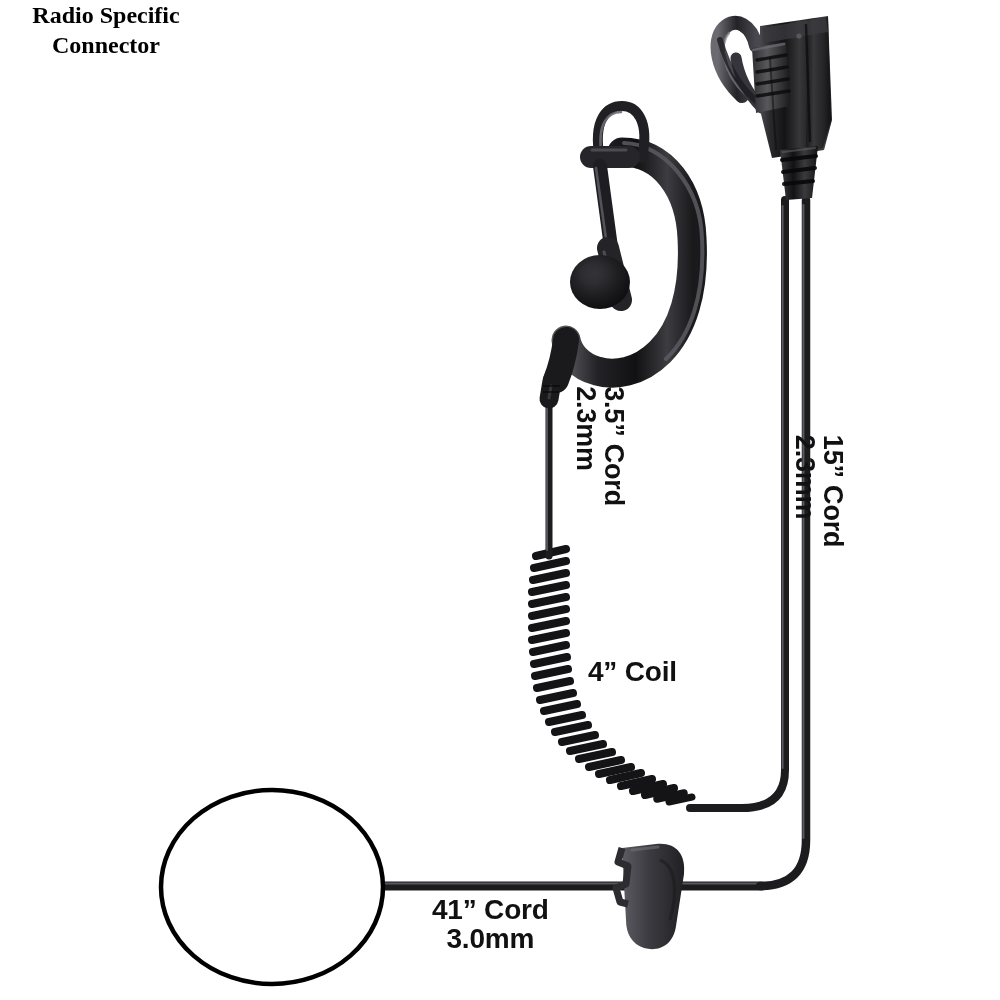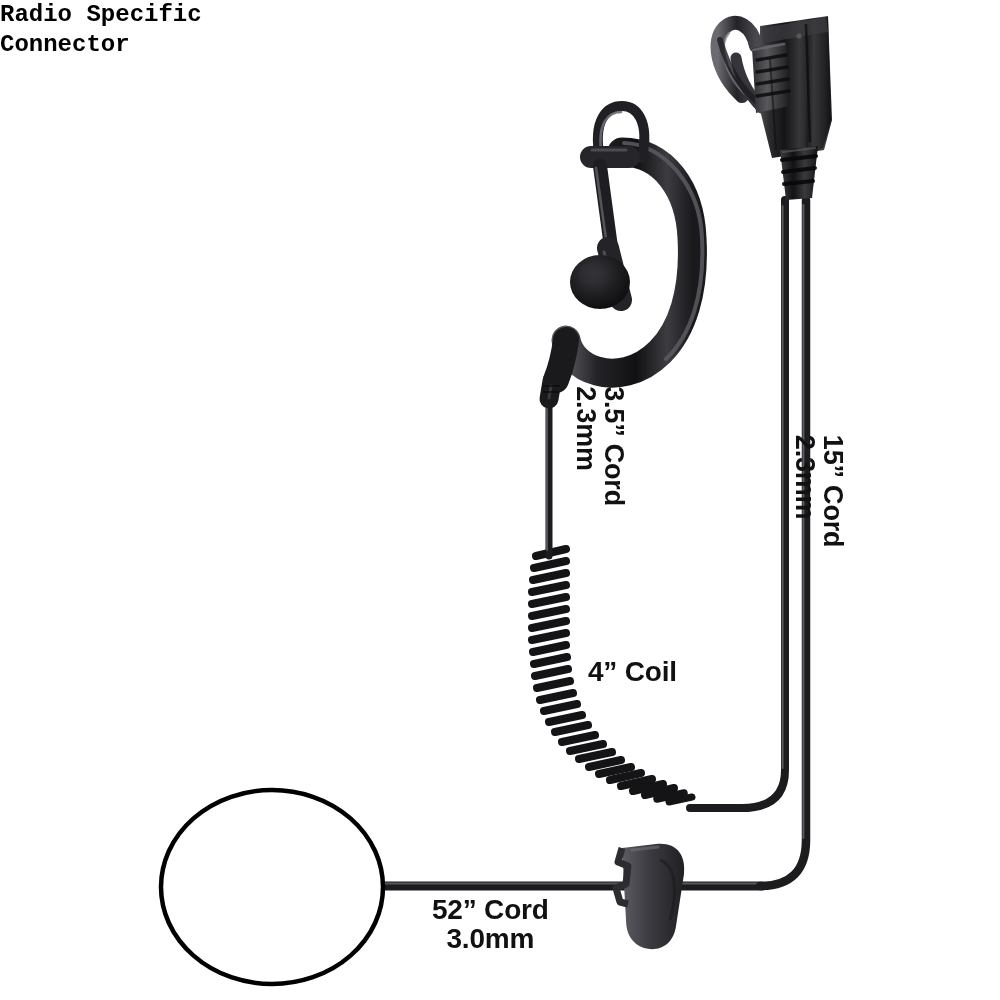--- a/index.html
+++ b/index.html
@@ -59,21 +59,22 @@
   #lbl-cord-28 {
     left: 432px;
     top: 895px;
     font-size: 28px;
     text-align: center;
   }
   #lbl-connector {
     left: 167px;
     top: 840px;
     width: 212px;
-    font-family: Liberation Mono, monospace;
+    text-align: center;
+    font-family: Liberation Serif, serif;
     font-size: 24px;
     font-weight: bold;
     letter-spacing: 0px;
     line-height: 1.27;
     color: #000000;
   }
 </style>
 </head>
 <body>
 
@@ -305,21 +306,21 @@
   <div class="lbl" id="lbl-cord-15">
     <span class="ln">15” Cord</span>
     <span class="ln">2.3mm</span>
   </div>
 
   <div class="lbl" id="lbl-coil">
     <span class="ln">4” Coil</span>
   </div>
 
   <div class="lbl" id="lbl-cord-28">
-    <span class="ln">52” Cord</span>
+    <span class="ln">41” Cord</span>
     <span class="ln">3.0mm</span>
   </div>
 
   <div id="lbl-connector">
     <span class="ln">Radio</span>
     <span class="ln">Specific</span>
     <span class="ln">Connector</span>
   </div>
 
 </div>

